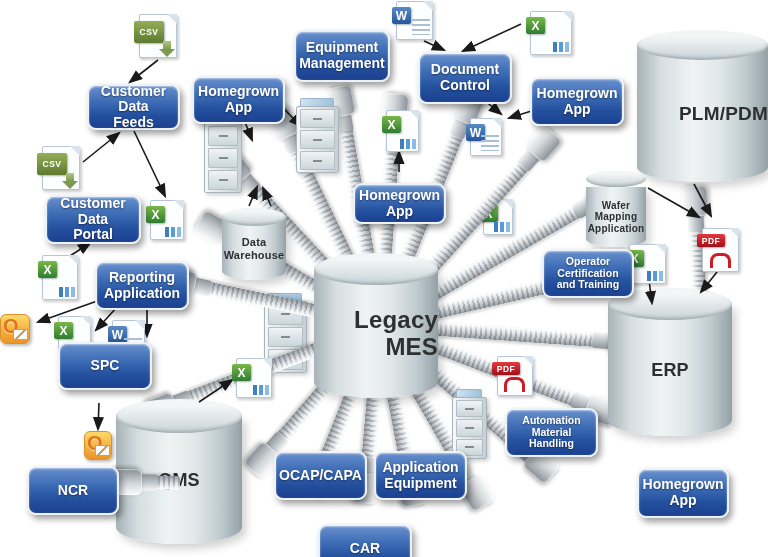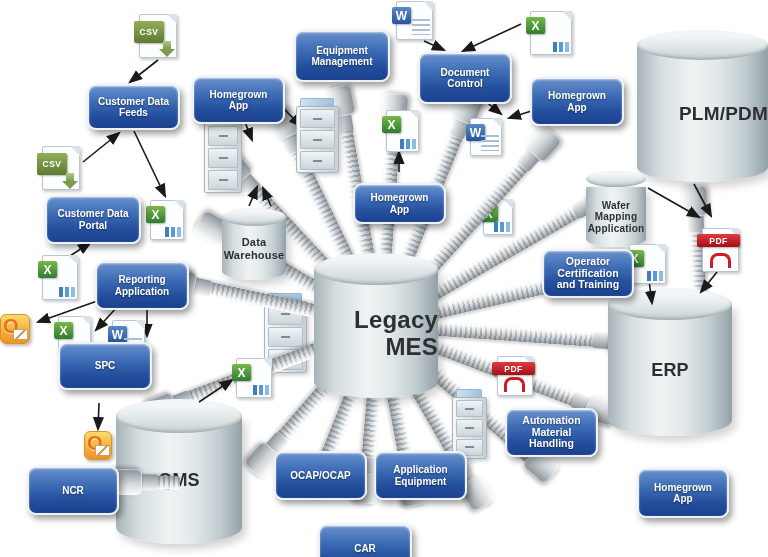--- a/index.html
+++ b/index.html
@@ -25,37 +25,37 @@
     display:flex;align-items:center;justify-content:center;}
   .cyl-top{position:absolute;left:0;top:0;width:100%;border-radius:50%;
     background:linear-gradient(180deg,#f3f6f7 20%,#d6dee0 75%,#c3ced2);
     box-shadow:inset 0 -2px 3px rgba(120,132,138,.45);}
   .cyl-label{color:#2d2f31;font-weight:bold;text-align:center;white-space:pre-line;line-height:1.12;letter-spacing:.2px;}
   
   .app-box{position:absolute;z-index:5;border-radius:9px;border:2px solid #edf1f8;
     background:linear-gradient(180deg,#678fcc 0%,#3d6cb5 38%,#24509e 70%,#1b4190 100%);
     box-shadow:3px 4px 6px rgba(0,0,0,.38), inset 0 1px 2px rgba(255,255,255,.55);
     display:flex;align-items:center;justify-content:center;}
-  .app-label{color:#fff;font-weight:bold;font-size:10px;line-height:1.12;text-align:center;
+  .app-label{color:#fff;font-weight:bold;font-size:14px;line-height:1.12;text-align:center;
     white-space:pre-line;text-shadow:0 1px 2px rgba(0,0,0,.45);}
   
   .fi{position:absolute;z-index:4;}
   .fi-page{position:absolute;inset:0;background:#fdfeff;border:1px solid #b7c6d4;border-radius:2px;
     box-shadow:1.5px 2px 3px rgba(0,0,0,.2);}
   .fi-fold{position:absolute;top:0;right:0;width:0;height:0;
     border-top:10px solid #d9e3ec;border-left:10px solid transparent;}
   .fi-badge{position:absolute;display:flex;align-items:center;justify-content:center;
     color:#fff;font-weight:bold;border-radius:2px;box-shadow:1px 1px 2px rgba(0,0,0,.3);}
   .badge-excel{left:-4px;top:6px;width:19px;height:17px;font-size:12px;
     background:linear-gradient(180deg,#79b848,#2f7d33);}
   .badge-word{left:-4px;top:6px;width:19px;height:17px;font-size:12px;
     background:linear-gradient(180deg,#5a8bc6,#25569b);}
   .badge-csv{left:-5px;top:7px;width:30px;height:22px;font-size:8.5px;letter-spacing:.5px;
     background:linear-gradient(180deg,#94ae57,#5d7a30);}
-  .badge-pdf{left:-5px;top:6px;width:43px;height:13px;font-size:8.5px;letter-spacing:.5px;
+  .badge-pdf{left:-5px;top:6px;width:28px;height:13px;font-size:8.5px;letter-spacing:.5px;
     background:linear-gradient(180deg,#e23a41,#a01016);}
   .fi-bars{position:absolute;right:3px;bottom:3px;width:16px;height:10px;
     background:linear-gradient(90deg,#3f7fc1 0 4px,transparent 4px 6px,#5a9bd5 6px 10px,transparent 10px 12px,#8abce6 12px 16px);}
   .fi-lines{position:absolute;right:3px;bottom:5px;width:18px;height:16px;
     background:repeating-linear-gradient(180deg,#aabfd4 0 2px,transparent 2px 5px);}
   .fi-dl{position:absolute;right:6px;bottom:9px;width:8px;height:8px;
     background:linear-gradient(180deg,#b2ca85,#7d9b4e);}
   .fi-dl::after{content:'';position:absolute;left:-4px;top:8px;
     border-left:8px solid transparent;border-right:8px solid transparent;border-top:8px solid #7d9b4e;}
   .fi-arch{position:absolute;right:8px;bottom:4px;width:15px;height:12px;
@@ -449,21 +449,21 @@
 Certification
 and Training</div>
     </div>
     <div class="app-box" style="left: 58px; top: 342px; width: 90px; height: 44px;">
       <div class="app-label">SPC</div>
     </div>
     <div class="app-box" style="left: 27px; top: 466px; width: 88px; height: 45px;">
       <div class="app-label">NCR</div>
     </div>
     <div class="app-box" style="left: 274px; top: 451px; width: 89px; height: 45px;">
-      <div class="app-label">OCAP/OCAP</div>
+      <div class="app-label">OCAP/CAPA</div>
     </div>
     <div class="app-box" style="left: 374px; top: 451px; width: 89px; height: 45px;">
       <div class="app-label">Application
 Equipment</div>
     </div>
     <div class="app-box" style="left: 318px; top: 524px; width: 90px; height: 45px;">
       <div class="app-label">CAR</div>
     </div>
     <div class="app-box" style="left: 505px; top: 408px; width: 89px; height: 45px;">
       <div class="app-label" style="font-size: 10.5px;">Automation

